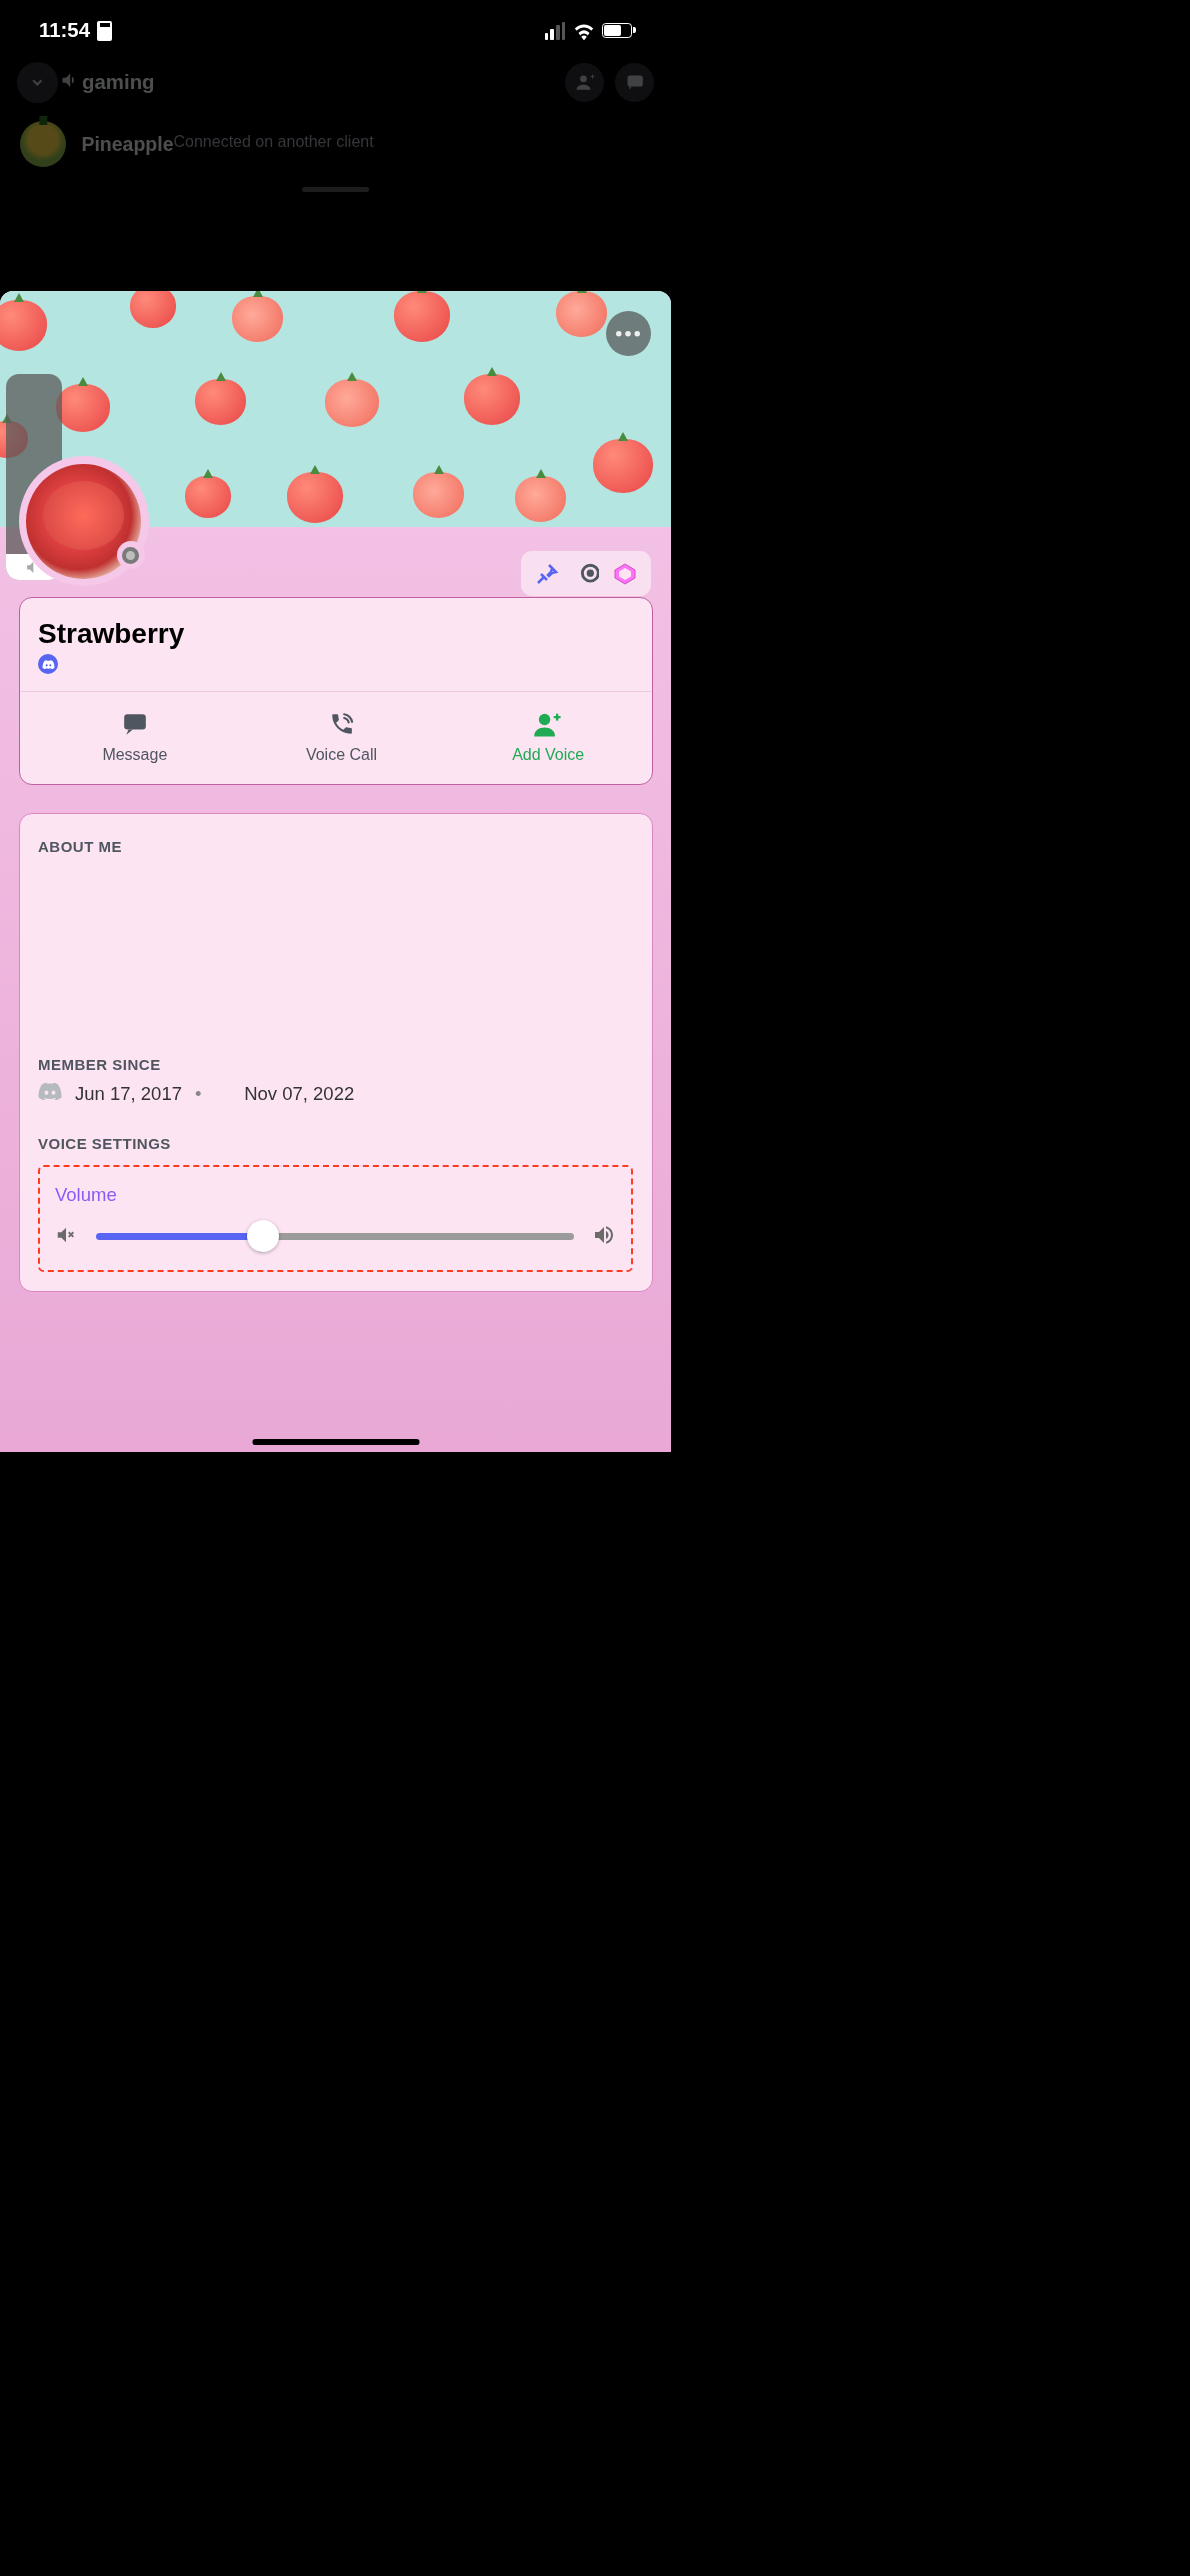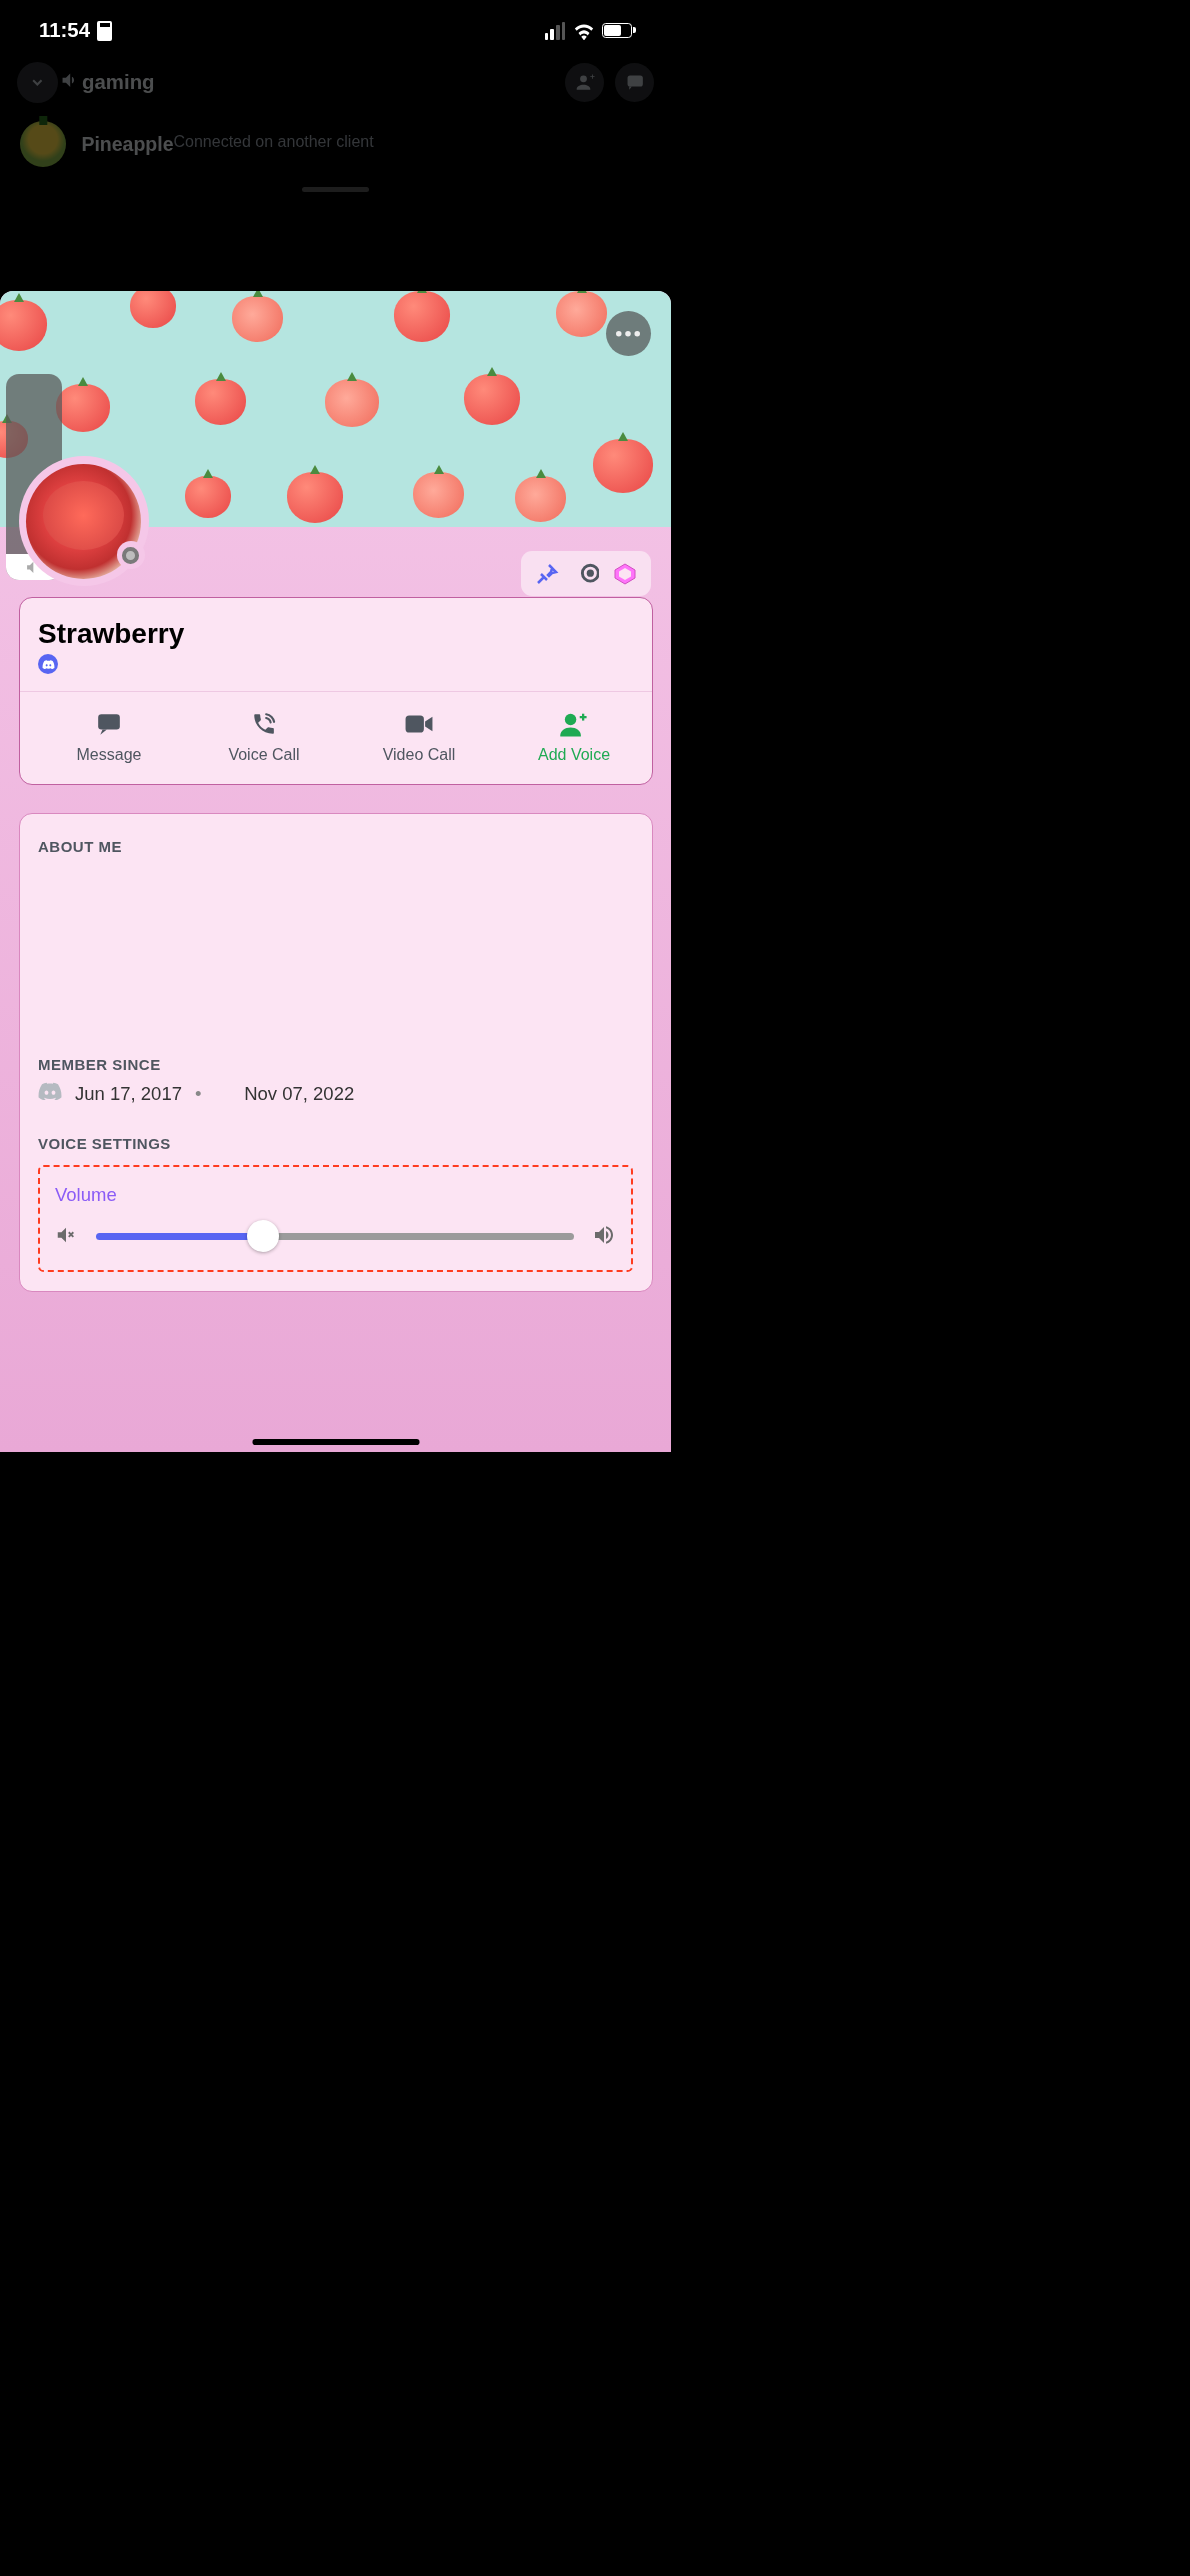--- a/index.html
+++ b/index.html
@@ -432,29 +432,20 @@
       </div>
       <div class="action-item">
         <span class="action-icon">
           <svg width="26" height="26" viewBox="0 0 24 24" fill="currentColor">
               <path d="M6.6 10.8c1.4 2.8 3.8 5.2 6.6 6.6l2.2-2.2c.3-.3.7-.4 1-.2 1.2.4 2.4.6 3.7.6.6 0 1 .4 1 1V20c0 .6-.4 1-1 1C10.6 21 3 13.4 3 4c0-.6.4-1 1-1h3.5c.6 0 1 .4 1 1 0 1.2.2 2.5.6 3.7.1.4 0 .8-.3 1l-2.2 2.1z"></path>
               <path d="M14 3c2 .3 3.7 1.2 5 2.5S21 8.5 21.3 10M14 6.5c1 .2 2 .7 2.7 1.4s1.2 1.6 1.4 2.6" fill="none" stroke="currentColor" stroke-width="2" stroke-linecap="round"></path>
             </svg>
         </span>
         <span class="action-label">Voice Call</span>
       </div>
-      <div class="action-item">
-        <span class="action-icon">
-          <svg width="30" height="22" viewBox="0 0 24 18" fill="currentColor">
-              <rect x="1" y="2" width="15" height="14" rx="3"></rect>
-              <path d="M17 7l6-4v12l-6-4z"></path>
-            </svg>
-        </span>
-        <span class="action-label">Video Call</span>
-      </div>
       <div class="action-item accent">
         <span class="action-icon">
           <svg width="32" height="26" viewBox="0 0 28 22" fill="currentColor">
               <circle cx="11" cy="7" r="5"></circle>
               <path d="M2 21c0-4 4-7 9-7s9 3 9 7v1H2v-1z"></path>
               <path d="M21 2h2v6h-2z"></path>
               <path d="M19 4h6v2h-6z"></path>
             </svg>
         </span>
         <span class="action-label">Add Voice</span>

